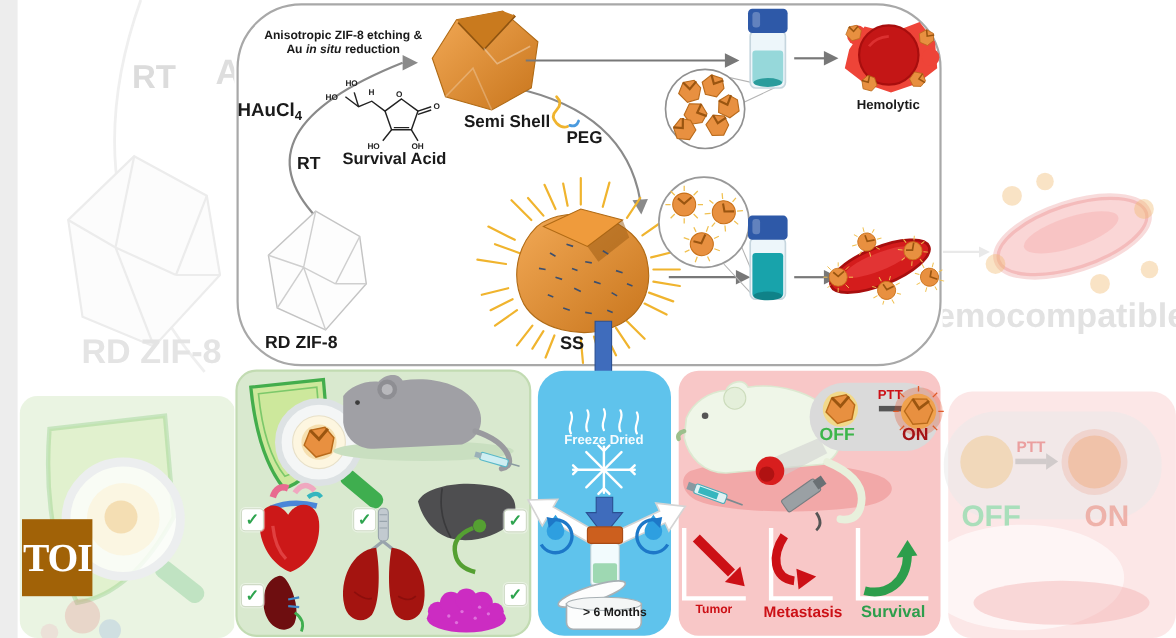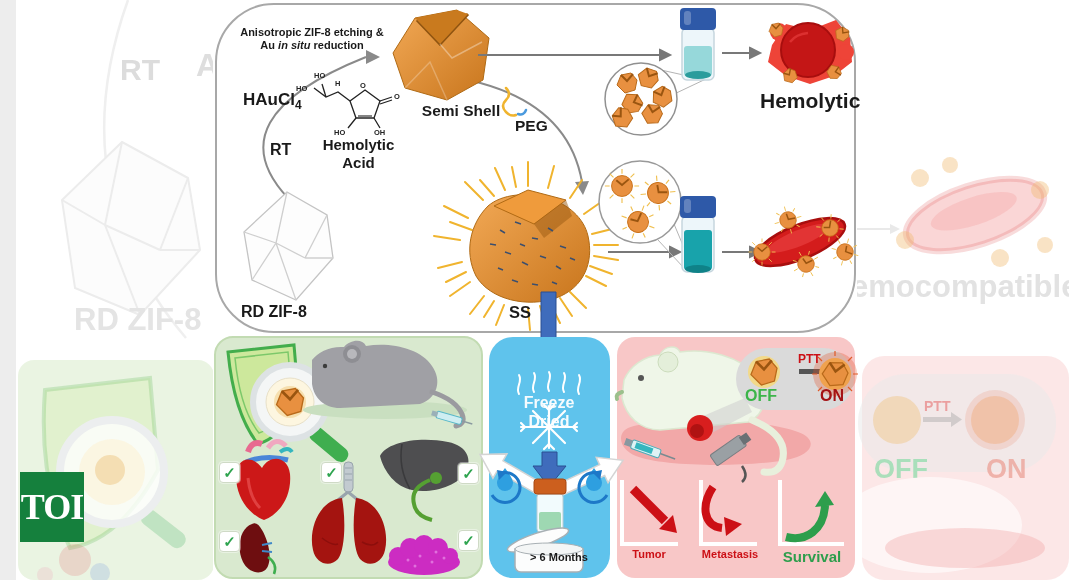--- a/index.html
+++ b/index.html
@@ -4,21 +4,21 @@
 <style>
   html,body{margin:0;padding:0;background:#fff;}
   #canvas{position:relative;width:1069px;height:580px;overflow:hidden;background:#fff;
           font-family:"Liberation Sans",sans-serif;}
   svg text{font-family:"Liberation Sans",sans-serif;}
   .lbl{position:absolute;font-weight:700;color:#1a1a1a;line-height:1.2;text-align:center;}
   .ctr{text-align:center;}
   .check{position:absolute;width:19px;height:19px;background:#fff;border:1px solid #cfdac6;
          border-radius:4px;color:#2ea44f;font-weight:700;font-size:15px;line-height:19px;
          text-align:center;box-shadow:0 0 0 1px rgba(255,255,255,.4);}
-  #toi{position:absolute;left:20px;top:472px;width:64px;height:70px;background:#15803d;
+  #toi{position:absolute;left:20px;top:472px;width:64px;height:70px;background:#a16207;
        color:#fff;font-family:"Liberation Serif",serif;font-weight:700;font-size:36px;
        line-height:70px;text-align:center;letter-spacing:-1px;}
   sub.f4{font-size:12px;vertical-align:-4px;}
 </style>
 </head>
 <body>
 
 <div id="canvas">
 
 <svg width="1069" height="580" viewBox="0 0 1069 580" style="position:absolute;left:0;top:0">
@@ -400,40 +400,40 @@
   <g>
     <path d="M786,537 C806,542 824,530 825,505" stroke="#2d9e4c" stroke-width="8" fill="none"></path>
     <polygon points="825,491 815,507 834,505" fill="#2d9e4c"></polygon>
   </g>
 </svg>
 
 <div class="lbl" style="left:227px;top:26px;width:170px;font-size:11px;">
   <span>Anisotropic ZIF-8 etching &amp;</span><br>
   <span>Au </span><i>in situ</i><span> reduction</span>
 </div>
-<div class="lbl" style="left:216px;top:90px;font-size:17px;padding-left:27px;">
+<div class="lbl" style="left:216px;top:90px;font-size:17px;">
   <span>HAuCl</span><sub class="f4">4</sub>
 </div>
 <div class="lbl" style="left:270px;top:140px;font-size:16px;">RT</div>
-<div class="lbl ctr" style="left:306px;top:136px;width:105px;font-size:15px;">Hemolytic Acid</div>
+<div class="lbl ctr" style="left:306px;top:136px;width:105px;font-size:15px;">Survival Acid</div>
 <div class="lbl ctr" style="left:411px;top:102px;width:100px;font-size:15.5px;">Semi Shell</div>
 <div class="lbl" style="left:515px;top:117px;font-size:15.5px;">PEG</div>
 <div class="lbl" style="left:241px;top:302px;font-size:16px;">RD ZIF-8</div>
 <div class="lbl" style="left:509px;top:303px;font-size:16.5px;">SS</div>
-<div class="lbl ctr" style="left:760px;top:88px;width:95px;font-size:21px;">Hemolytic</div>
-
-<div class="lbl ctr" style="left:504px;top:393px;width:90px;font-size:16px;color:#fff;opacity:.95;">Freeze Dried</div>
+<div class="lbl ctr" style="left:760px;top:88px;width:95px;font-size:12px;">Hemolytic</div>
+
+<div class="lbl ctr" style="left:504px;top:393px;width:90px;font-size:12px;color:#fff;opacity:.95;">Freeze Dried</div>
 <div class="lbl ctr" style="left:514px;top:551px;width:90px;font-size:11px;color:#1a1a1a;">&gt; 6 Months</div>
 
 <div class="lbl" style="left:798px;top:352px;font-size:12px;color:#cc1016;">PTT</div>
 <div class="lbl" style="left:745px;top:386px;font-size:16px;color:#3cb54a;">OFF</div>
 <div class="lbl" style="left:820px;top:386px;font-size:16px;color:#a41215;">ON</div>
 
 <div class="lbl ctr" style="left:616px;top:548px;width:66px;font-size:11px;color:#cc1016;">Tumor</div>
-<div class="lbl ctr" style="left:688px;top:548px;width:84px;font-size:11px;color:#cc1016;">Metastasis</div>
+<div class="lbl ctr" style="left:688px;top:548px;width:84px;font-size:14px;color:#cc1016;">Metastasis</div>
 <div class="lbl ctr" style="left:778px;top:548px;width:68px;font-size:15px;color:#2d9e4c;">Survival</div>
 
 <div class="check" style="left:219px;top:462px;">✓</div>
 <div class="check" style="left:321px;top:462px;">✓</div>
 <div class="check" style="left:458px;top:463px;">✓</div>
 <div class="check" style="left:219px;top:531px;">✓</div>
 <div class="check" style="left:458px;top:530px;">✓</div>
 
 <div id="toi">TOI</div>
 

